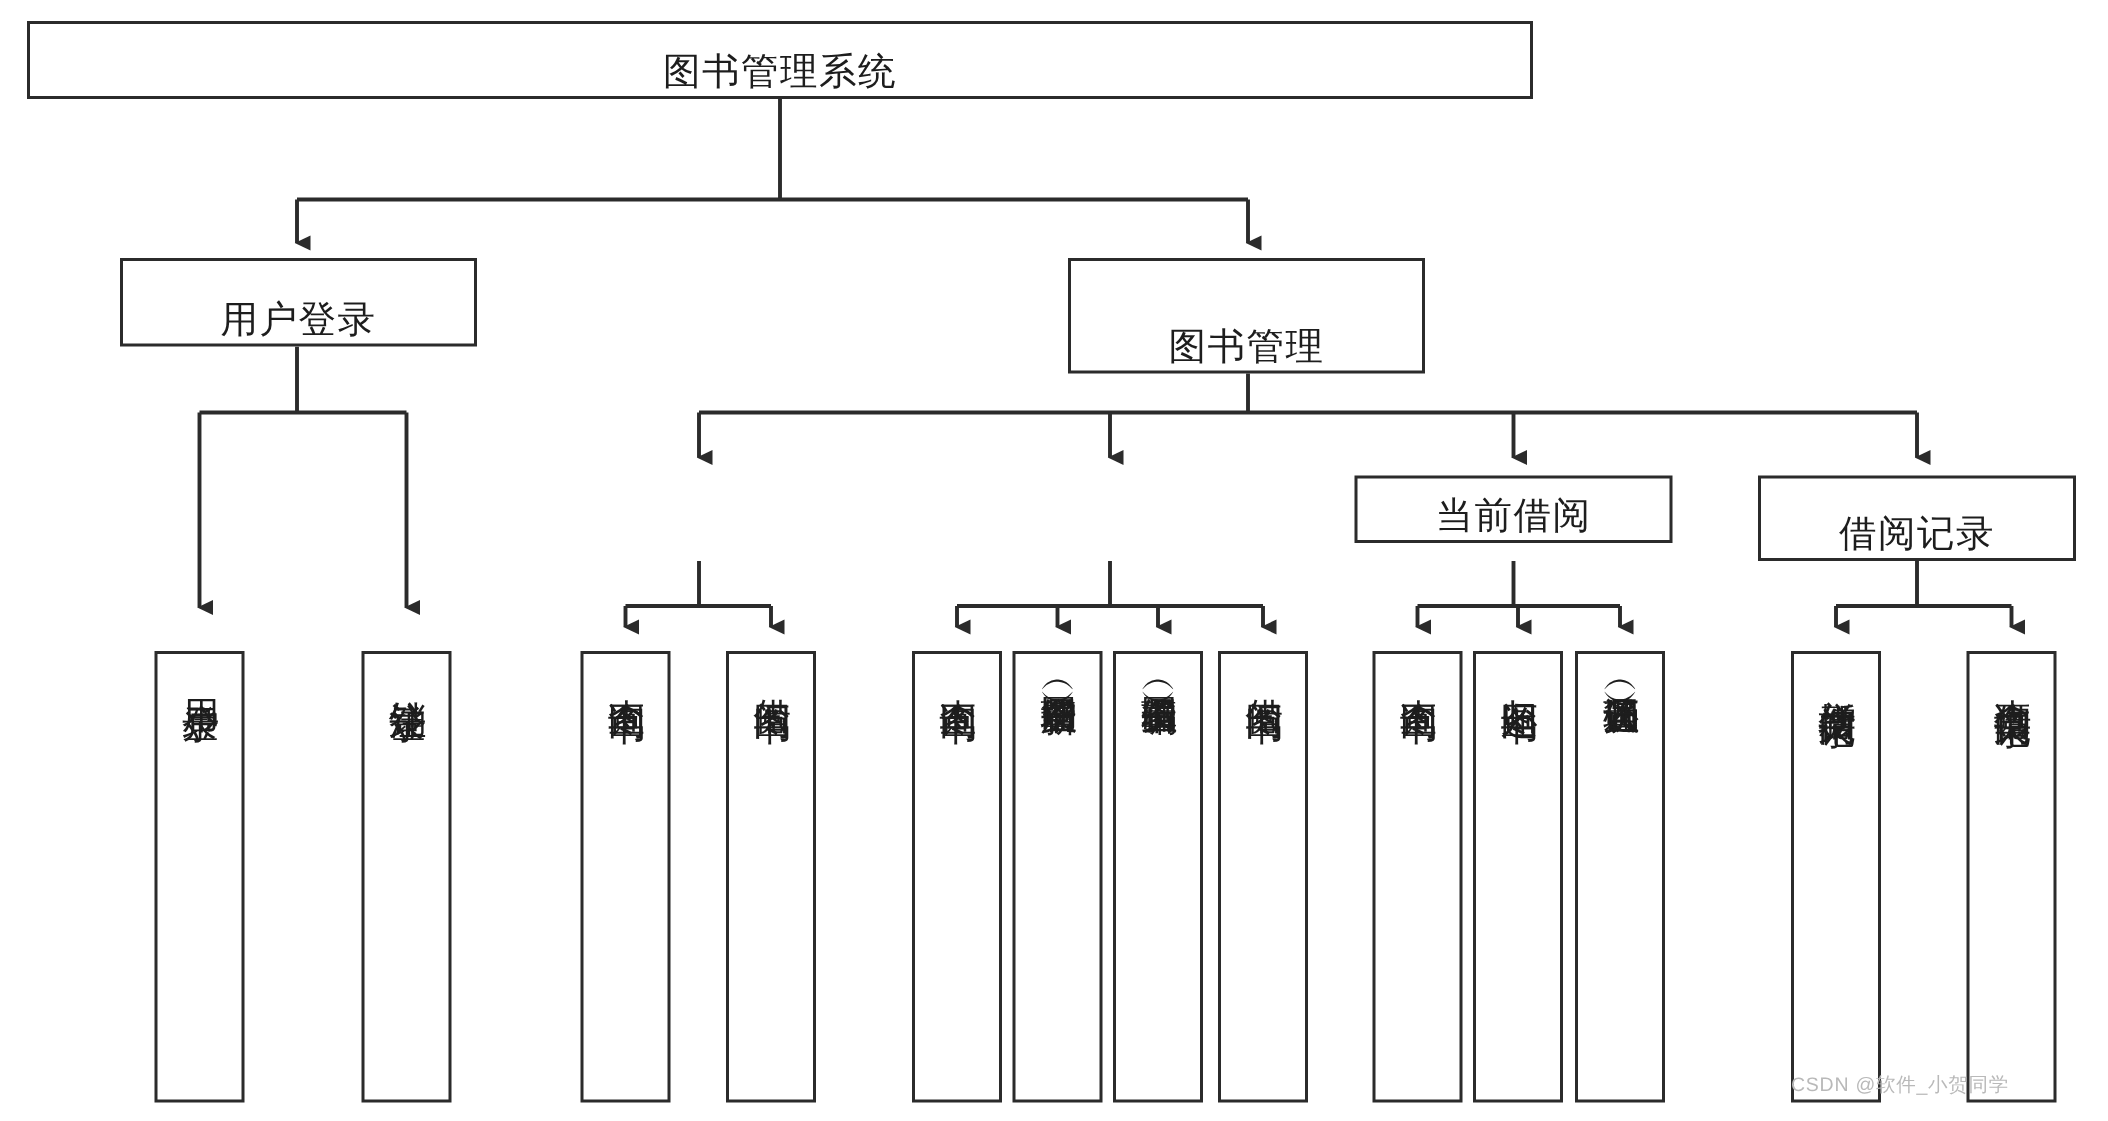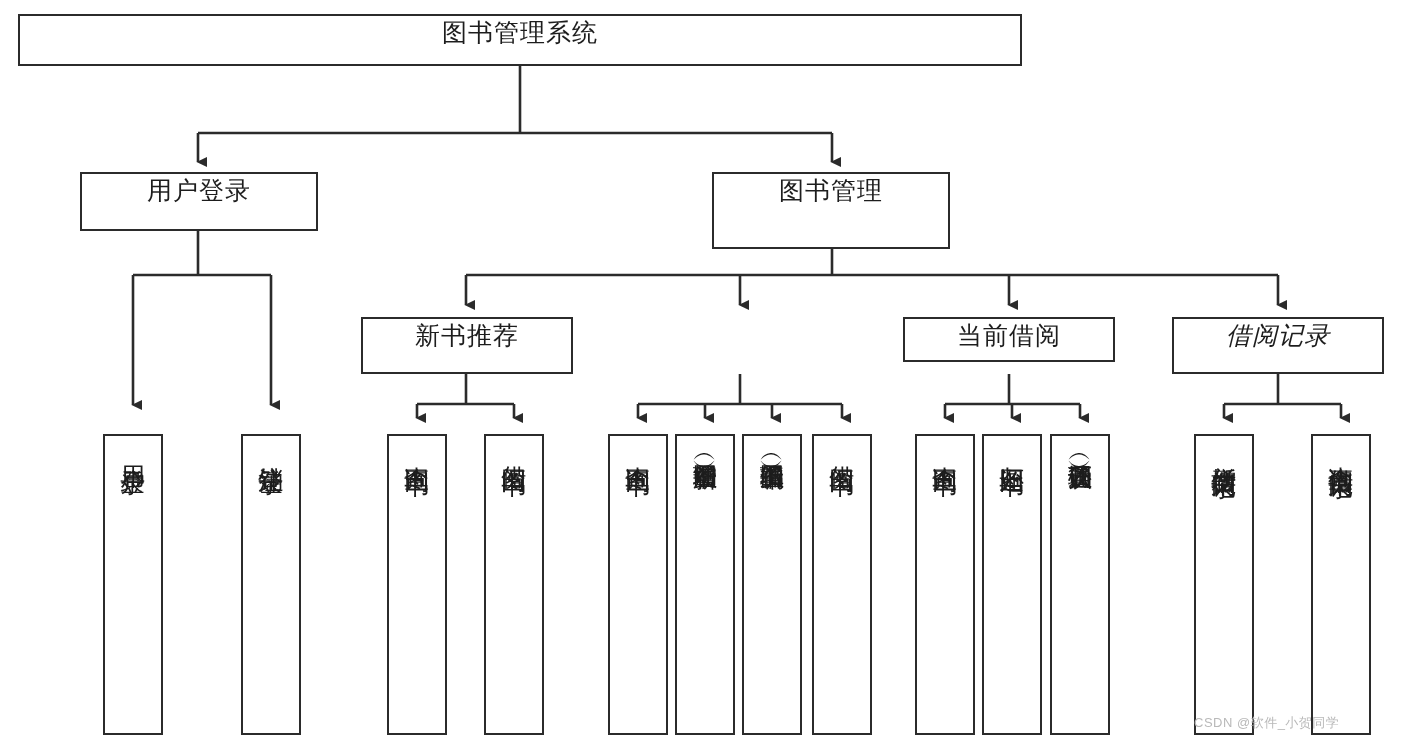--- a/index.html
+++ b/index.html
@@ -24,21 +24,21 @@
     width: 1405px;
     height: 747px;
     pointer-events: none;
   }
   .node {
     position: absolute;
     box-sizing: border-box;
     background: #ffffff;
     border: 2px solid #2b2b2b;
     display: flex;
-    align-items: flex-start;
+    align-items: flex-end;
     justify-content: center;
     color: #1d1d1d;
   }
   .node.horiz {
     font-size: 25px;
     letter-spacing: 1px;
   }
   .node.vert {
     padding-top: 10px;
     align-items: flex-start;
@@ -125,27 +125,24 @@
     <span>图书管理系统</span>
   </div>
 
   <div class="node horiz" style="left:80px; top:172px; width:238px; height:59px;">
     <span>用户登录</span>
   </div>
   <div class="node horiz" style="left:712px; top:172px; width:238px; height:77px;">
     <span>图书管理</span>
   </div>
 
-  <div class="node horiz" style="left:361px; top:317px; width:212px; height:57px;">
-    <span>新书推荐</span>
-  </div>
   <div class="node horiz" style="left:903px; top:317px; width:212px; height:45px;">
     <span>当前借阅</span>
   </div>
-  <div class="node horiz" style="left:1172px; top:317px; width:212px; height:57px;font-style:italic;">
+  <div class="node horiz" style="left:1172px; top:317px; width:212px; height:57px;">
     <span>借阅记录</span>
   </div>
 
   <div class="node vert" style="left:103px; top:434px; width:60px; height:301px;">
     <span class="vlabel">用户登录</span>
   </div>
   <div class="node vert" style="left:241px; top:434px; width:60px; height:301px;">
     <span class="vlabel">注销登录</span>
   </div>
 

